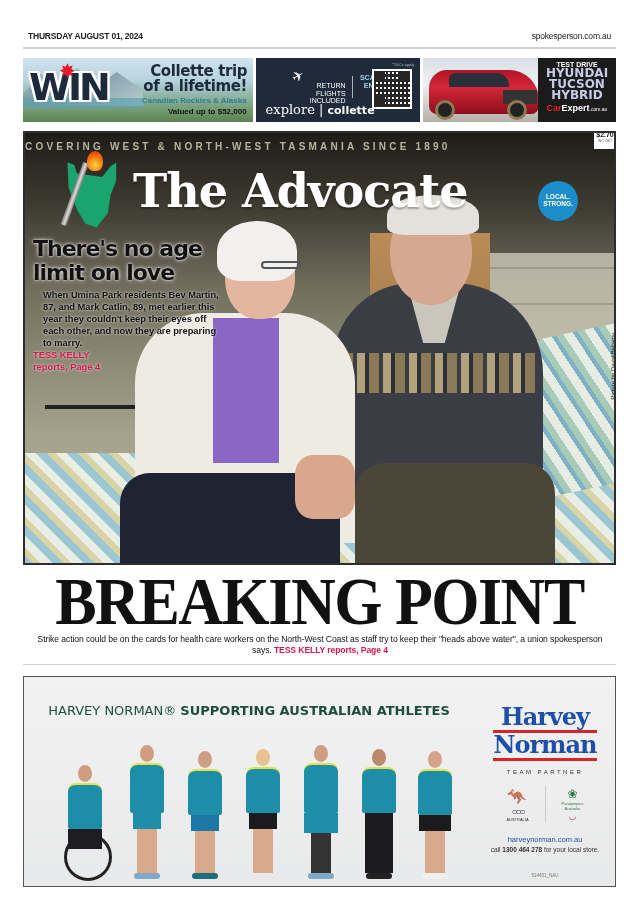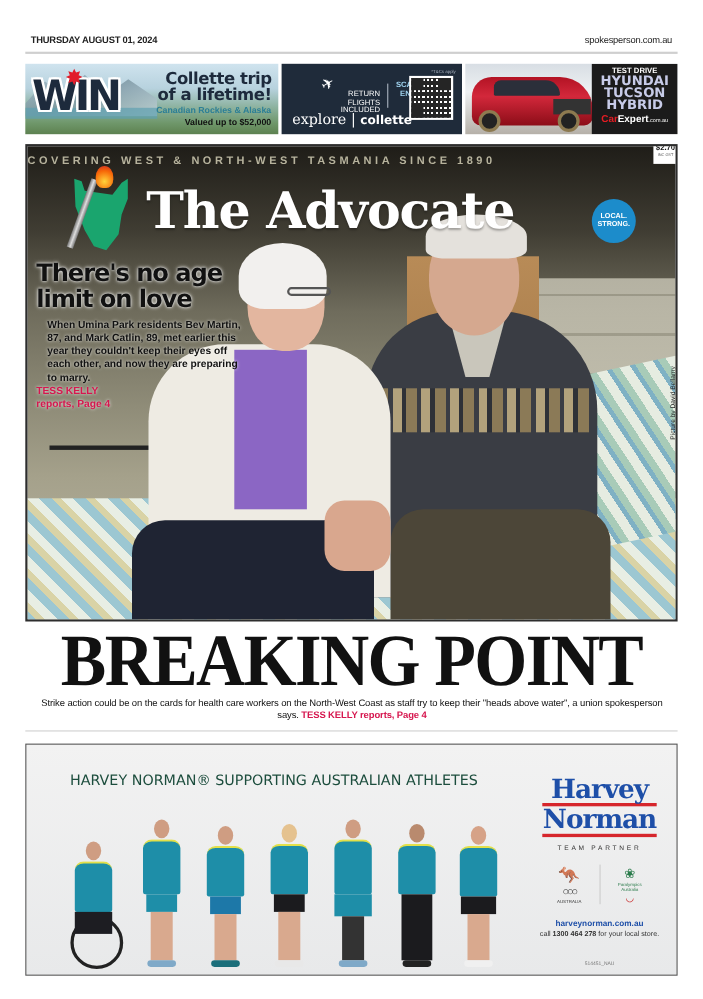--- a/index.html
+++ b/index.html
@@ -109,41 +109,41 @@
   .headline { position: absolute; left: 23px; top: 568px; width: 593px; text-align: center; font-family: "Liberation Serif", serif; font-weight: bold;
     font-size: 62px; line-height: 66px; letter-spacing: -1.5px; color: #111; transform: scaleY(1.08); }
   .standfirst { position: absolute; left: 30px; top: 634px; width: 580px; text-align: center; font-size: 8.6px; line-height: 11px; color: #111; letter-spacing: -0.1px; }
   .standfirst .byline { color: #d6174f; font-weight: bold; }
   .mid-rule { position: absolute; left: 23px; top: 664px; width: 593px; height: 1px; background: #cfcfcf; }
 
   
   .hn-ad { position: absolute; left: 23px; top: 676px; width: 593px; height: 211px; border: 1px solid #555; background: linear-gradient(180deg,#f2f2f2,#e8e9ea); overflow: hidden; }
   .hn-ad .l1 { position: absolute; left: 0; top: 8px; width: 450px; text-align: center; font-family: "DejaVu Sans", sans-serif; font-weight: bold; font-size: 14px; color: #b49155; letter-spacing: 0.3px; }
   .hn-ad .l2 { position: absolute; left: 0; top: 26px; width: 450px; text-align: center; font-family: "DejaVu Sans", sans-serif; font-size: 13px; color: #1c4d3d; }
-  .hn-ad .l2 b { font-weight: normal; }
+  .hn-ad .l2 b { font-weight: bold; }
   .hn-ad .athletes { position: absolute; left: 28px; top: 46px; width: 410px; height: 162px; }
   .athlete { position: absolute; bottom: 6px; }
   .athlete .head { width: 14px; height: 17px; border-radius: 50%; background: #cf9d82; margin: 0 auto; }
   .athlete .shirt { width: 34px; height: 46px; background: #1e8ea8; border-radius: 8px 8px 2px 2px; margin: 1px auto 0; border-top: 2px solid #e2e04a; }
   .athlete .shorts { width: 28px; height: 16px; margin: 0 auto; }
   .athlete .legs { width: 20px; margin: 0 auto; background: #d9a98e; }
   .athlete .shoes { width: 26px; height: 6px; margin: 0 auto; background: #7fa9c8; border-radius: 3px; }
   .hn-ad .wheelchair { position: absolute; left: 12px; top: 110px; width: 48px; height: 48px; border-radius: 50%; border: 3px solid #222; }
 
   .hn-ad .right { position: absolute; left: 450px; top: 0; width: 142px; height: 210px; text-align: center; }
   .hn-ad .hn-logo { margin-top: 28px; font-family: "DejaVu Serif", serif; font-weight: bold; font-size: 24px; line-height: 24px; color: #1e4fa8; letter-spacing: -1px; }
   .hn-ad .hn-logo .bar { display: block; width: 104px; height: 3px; background: #d6262c; margin: 1px auto 0; }
   .hn-ad .tp { font-size: 6px; letter-spacing: 2.5px; color: #333; margin-top: 8px; }
   .hn-ad .logos { display: flex; justify-content: center; gap: 10px; margin-top: 8px; height: 42px; align-items: center; }
   .hn-ad .oly { width: 34px; text-align: center; }
   .hn-ad .rings { font-size: 10px; letter-spacing: -2px; color: #333; }
   .hn-ad .oly .au { font-size: 4px; color: #333; }
   .hn-ad .divider { width: 1px; height: 36px; background: #ccc; }
   .hn-ad .para { width: 34px; text-align: center; color: #2a7b4b; font-size: 4px; }
-  .hn-ad .url { font-size: 7.5px; font-weight: bold; color: #1e4fa8; margin-top: 10px; }
+  .hn-ad .url { font-size: 7.5px; font-weight: normal; color: #1e4fa8; margin-top: 10px; }
   .hn-ad .call { font-size: 6.5px; color: #333; margin-top: 2px; }
   .hn-ad .call b { font-weight: bold; }
   .hn-ad .code { font-size: 4.5px; color: #777; margin-top: 20px; }
 </style>
 </head>
 <body>
 
 <div class="dateline">THURSDAY AUGUST 01, 2024</div>
 <div class="site-url">spokesperson.com.au</div>
 <div class="top-rule"></div>

